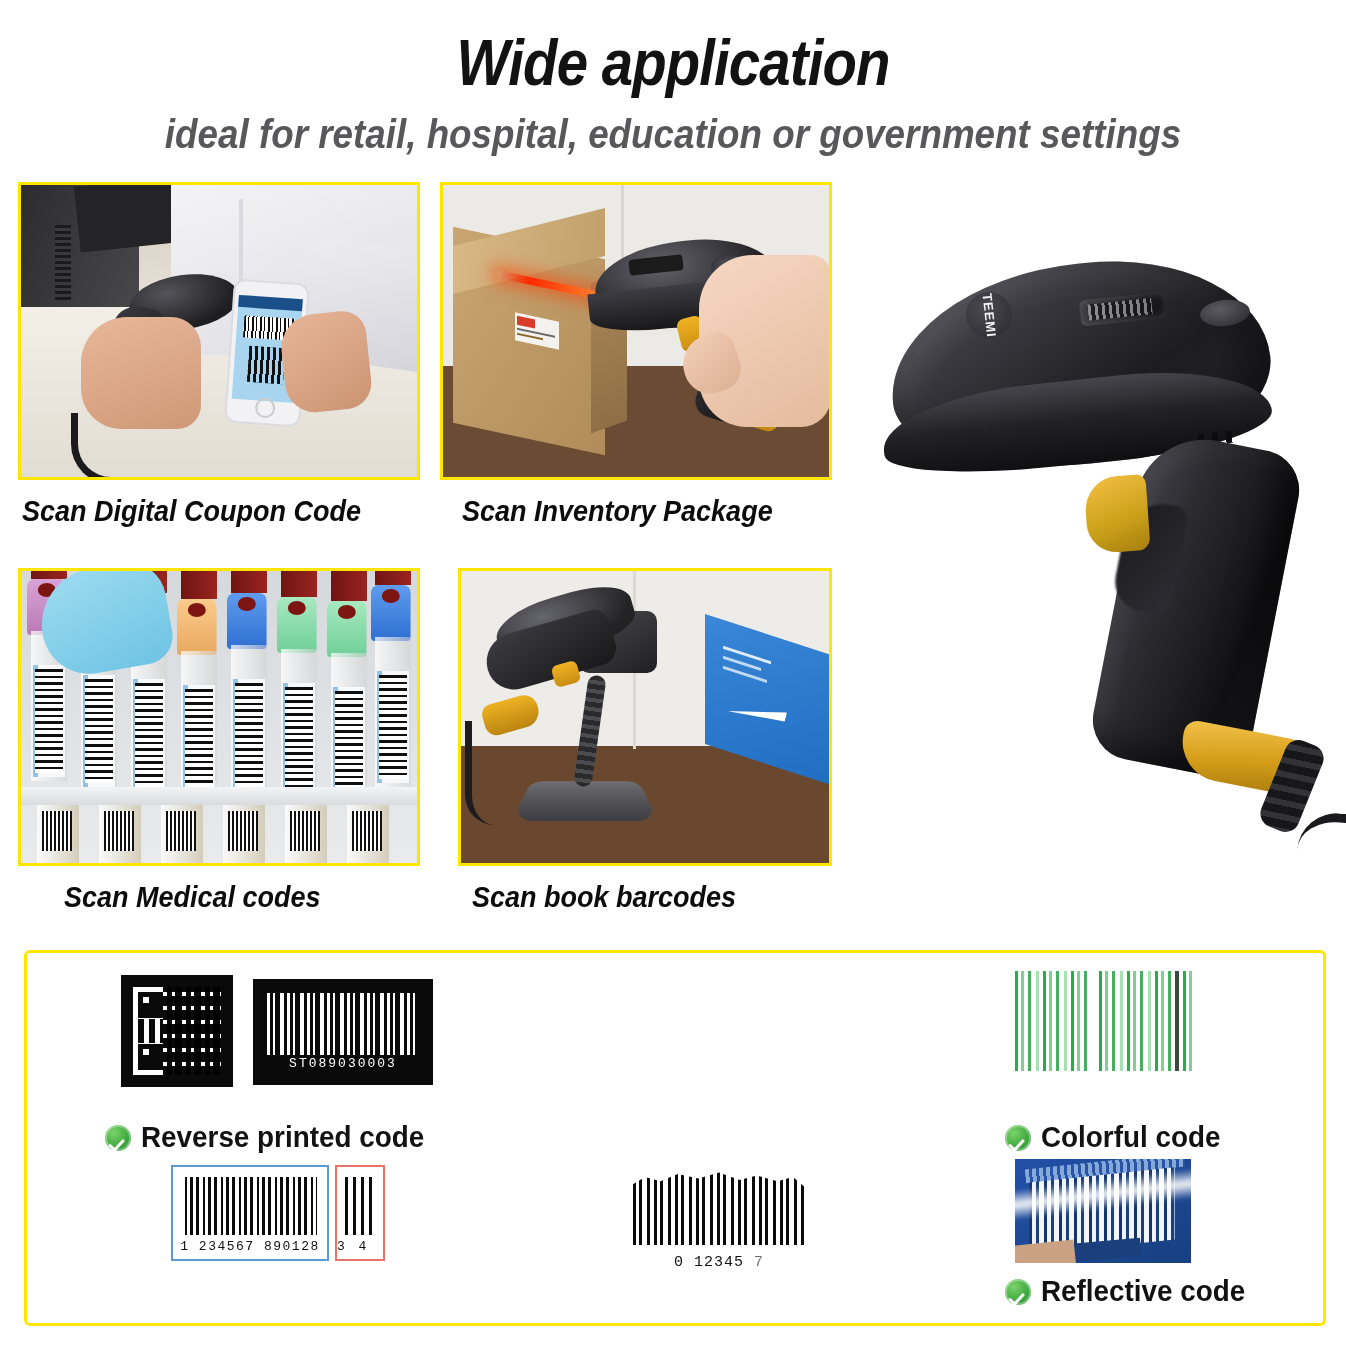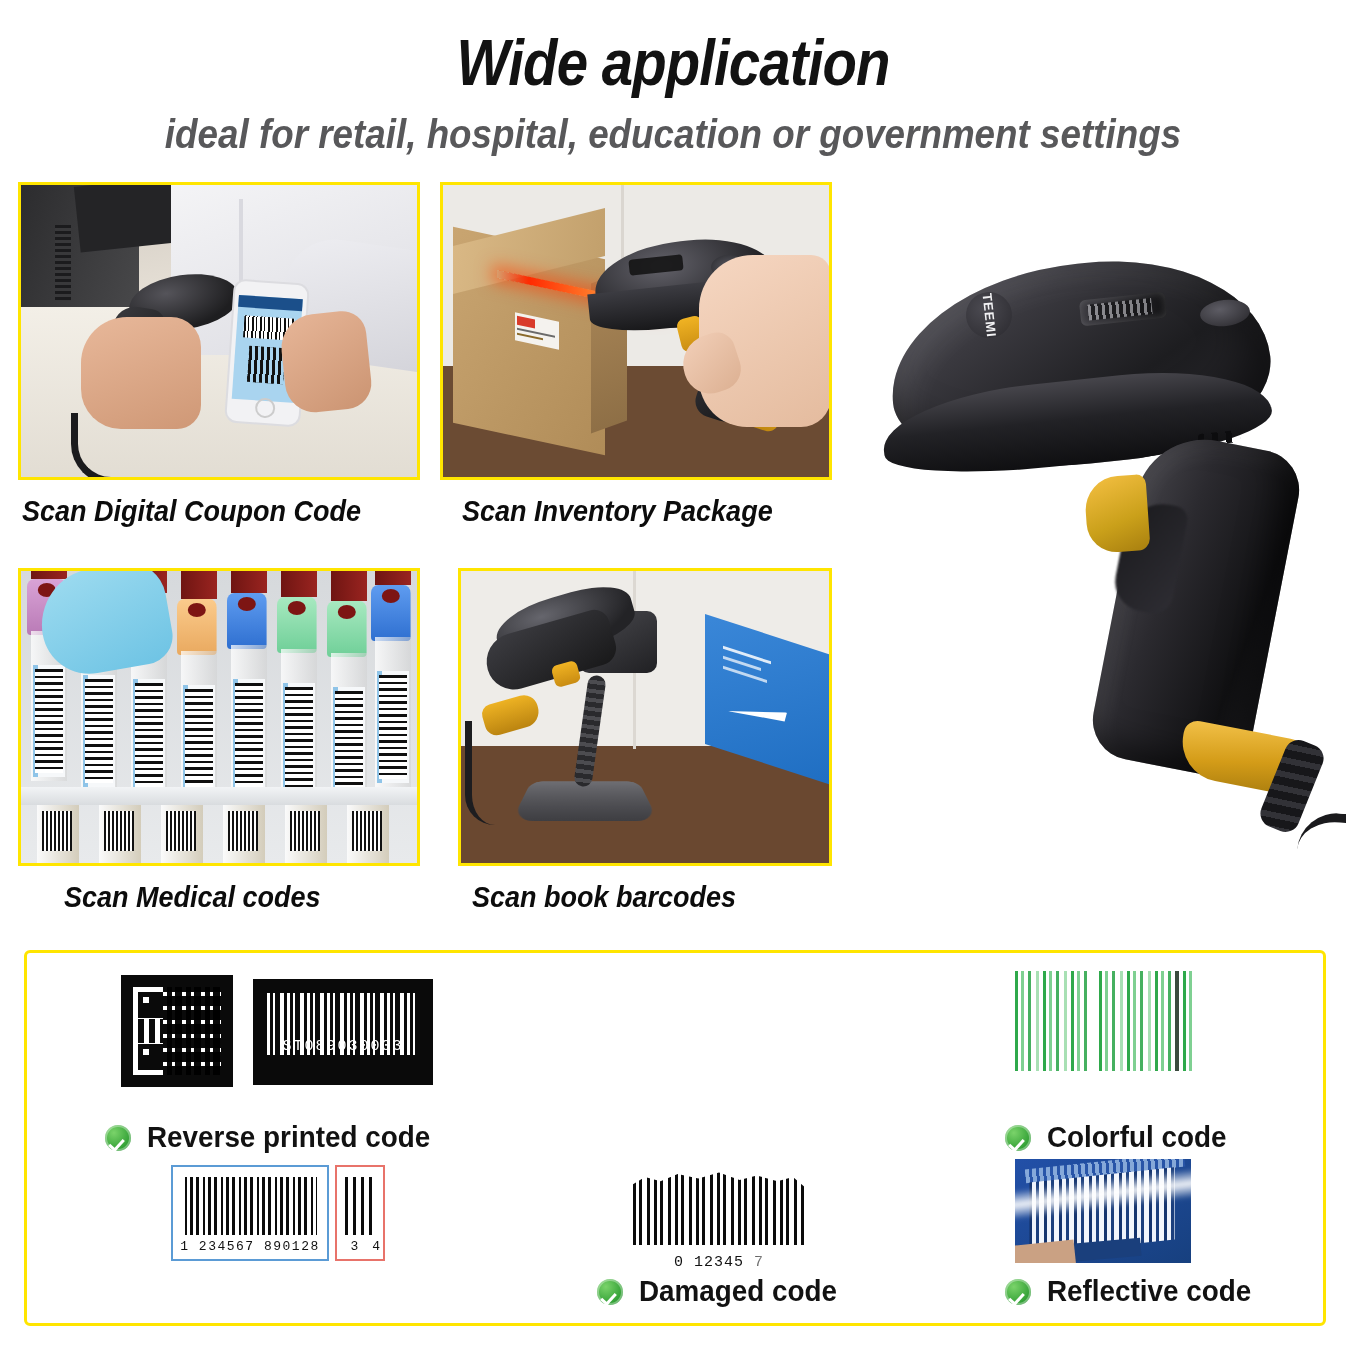--- a/index.html
+++ b/index.html
@@ -110,21 +110,21 @@
   .p4 .book{position:absolute;right:-6px;top:64px;width:130px;height:130px;background:linear-gradient(150deg,#3a87d8,#1f6ec2);transform:skewY(18deg);}
   .p4 .bk1{position:absolute;left:18px;top:26px;width:48px;height:3px;background:rgba(255,255,255,.85);}
   .p4 .bk2{position:absolute;left:18px;top:36px;width:38px;height:3px;background:rgba(255,255,255,.7);}
   .p4 .bk3{position:absolute;left:18px;top:46px;width:44px;height:3px;background:rgba(255,255,255,.7);}
   .p4 .bkarrow{position:absolute;left:22px;top:72px;width:60px;height:18px;background:#fff;clip-path:polygon(0 100%,100% 0,96% 54%);}
 
   
   .panel{position:absolute;left:24px;top:950px;width:1296px;height:370px;
          border:3px solid #ffe500;border-radius:6px;background:#fff;}
   .samples{position:absolute;inset:0;}
-  .label-row{position:absolute;display:flex;align-items:center;gap:16px;white-space:nowrap;}
+  .label-row{position:absolute;display:flex;align-items:center;gap:10px;white-space:nowrap;}
   .label-row .txt{font-size:29px;font-weight:bold;color:#121212;transform:scaleX(.96);transform-origin:left center;}
   .chk{width:26px;height:26px;flex:0 0 26px;border-radius:50%;
        background:radial-gradient(circle at 34% 30%,#7ad36a,#2f9e33 72%,#1f7a26);
        box-shadow:inset 0 0 0 2px rgba(255,255,255,.35);position:relative;}
   .chk::after{content:"";position:absolute;left:7px;top:11px;width:6px;height:12px;
        border-right:3px solid #fff;border-bottom:3px solid #fff;transform:rotate(42deg);}
 
   
   .rev-qr{position:absolute;width:112px;height:112px;background:#0a0a0a;padding:0;}
   .rev-qr .inner{position:absolute;left:12px;top:12px;width:88px;height:88px;}
@@ -133,22 +133,22 @@
   .qrnoise{position:absolute;left:30px;top:0;width:58px;height:88px;
     background:
       repeating-linear-gradient(90deg,#fff 0 4px,#0a0a0a 4px 9px,#fff 9px 12px,#0a0a0a 12px 19px),
       repeating-linear-gradient(180deg,#0a0a0a 0 5px,rgba(255,255,255,.92) 5px 9px,#0a0a0a 9px 14px);
     background-blend-mode:multiply;}
   .qrnoise2{position:absolute;left:0;top:32px;width:30px;height:24px;
     background:repeating-linear-gradient(90deg,#fff 0 5px,#0a0a0a 5px 11px);}
   .rev-bar{position:absolute;width:180px;height:106px;background:#0a0a0a;}
   .rev-bar .bars{position:absolute;left:14px;top:14px;width:152px;height:62px;
     background:repeating-linear-gradient(90deg,#fff 0 3px,#0a0a0a 3px 6px,#fff 6px 8px,#0a0a0a 8px 13px,#fff 13px 17px,#0a0a0a 17px 20px);}
-  .rev-bar .num{position:absolute;left:0;bottom:30px;width:100%;text-align:center;color:#fff;
-    font-family:"Liberation Mono",monospace;font-size:15px;letter-spacing:2px;}
+  .rev-bar .num{position:absolute;left:0;bottom:14px;width:100%;text-align:center;color:#fff;
+    font-family:"Liberation Mono",monospace;font-size:13px;letter-spacing:2px;}
 
   
   .dist{position:absolute;width:190px;height:120px;}
   .dist .wave{position:absolute;left:0;top:0;width:190px;height:86px;
     background:repeating-linear-gradient(90deg,#101010 0 3px,#fff 3px 7px,#202020 7px 10px,#fff 10px 13px,#151515 13px 16px,#fff 16px 22px);
     filter:blur(.4px);}
   .dist .w1{position:absolute;left:0;top:0;width:190px;height:86px;
     background:repeating-linear-gradient(90deg,rgba(255,255,255,0) 0 11px,rgba(255,255,255,.55) 11px 14px);}
   .dist .num{position:absolute;left:0;bottom:4px;width:100%;text-align:center;
     font-family:"Liberation Serif",serif;font-size:20px;letter-spacing:1px;color:#111;}
@@ -163,21 +163,21 @@
   
   .upc{position:absolute;width:214px;height:96px;margin-left:26px;}
   .upc .main{position:absolute;left:0;top:0;width:158px;height:96px;border:2px solid #5b9bd5;box-sizing:border-box;}
   .upc .mb{position:absolute;left:12px;top:10px;width:132px;height:58px;
     background:repeating-linear-gradient(90deg,#0b0b0b 0 2px,#fff 2px 5px,#0b0b0b 5px 8px,#fff 8px 11px,#0b0b0b 11px 14px,#fff 14px 18px);}
   .upc .mn{position:absolute;left:0;bottom:5px;width:100%;text-align:center;
     font-family:"Liberation Mono",monospace;font-size:13px;letter-spacing:1.5px;color:#111;}
   .upc .sup{position:absolute;right:0;top:0;width:50px;height:96px;border:2px solid #e8736a;box-sizing:border-box;}
   .upc .sb{position:absolute;left:8px;top:10px;width:32px;height:58px;
     background:repeating-linear-gradient(90deg,#0b0b0b 0 3px,#fff 3px 8px,#0b0b0b 8px 11px,#fff 11px 16px);}
-  .upc .sn{position:absolute;left:0;bottom:5px;width:100%;text-align:right;
+  .upc .sn{position:absolute;left:0;bottom:5px;width:100%;text-align:left;
     font-family:"Liberation Mono",monospace;font-size:13px;letter-spacing:3px;color:#111;}
 
   
   .dmg{position:absolute;width:172px;height:102px;}
   .dmg .bars{position:absolute;left:0;top:0;width:172px;height:74px;
     background:repeating-linear-gradient(90deg,#0b0b0b 0 3px,#fff 3px 6px,#0b0b0b 6px 9px,#fff 9px 14px,#0b0b0b 14px 17px,#fff 17px 21px);
     clip-path:polygon(0 18%,7% 8%,16% 14%,26% 4%,38% 10%,50% 2%,62% 12%,72% 6%,84% 14%,93% 8%,100% 22%,100% 100%,0 100%);}
   .dmg .num{position:absolute;left:0;bottom:2px;width:100%;text-align:center;
     font-family:"Liberation Mono",monospace;font-size:15px;letter-spacing:1px;color:#111;}
   .dmg .fade{position:absolute;right:6px;bottom:0;width:58px;height:22px;
@@ -478,24 +478,20 @@
           <div class="sb"></div>
           <div class="sn">3 4</div>
         </div>
       </div>
 
       <div class="dmg" style="left:606px;top:218px;">
         <div class="bars"></div>
         <div class="num">0  12345 7</div>
         <div class="fade"></div>
       </div>
-      <div class="label-row" style="left:570px;top:322px;">
-        <span class="chk"></span>
-        <span class="txt">Damaged code</span>
-      </div>
 
       <div class="refl" style="left:988px;top:206px;">
         <div class="topstrip"></div>
         <div class="lab"></div>
         <div class="glare"></div>
         <div class="btm"></div>
         <div class="skin"></div>
       </div>
       <div class="label-row" style="left:978px;top:322px;">
         <span class="chk"></span>

